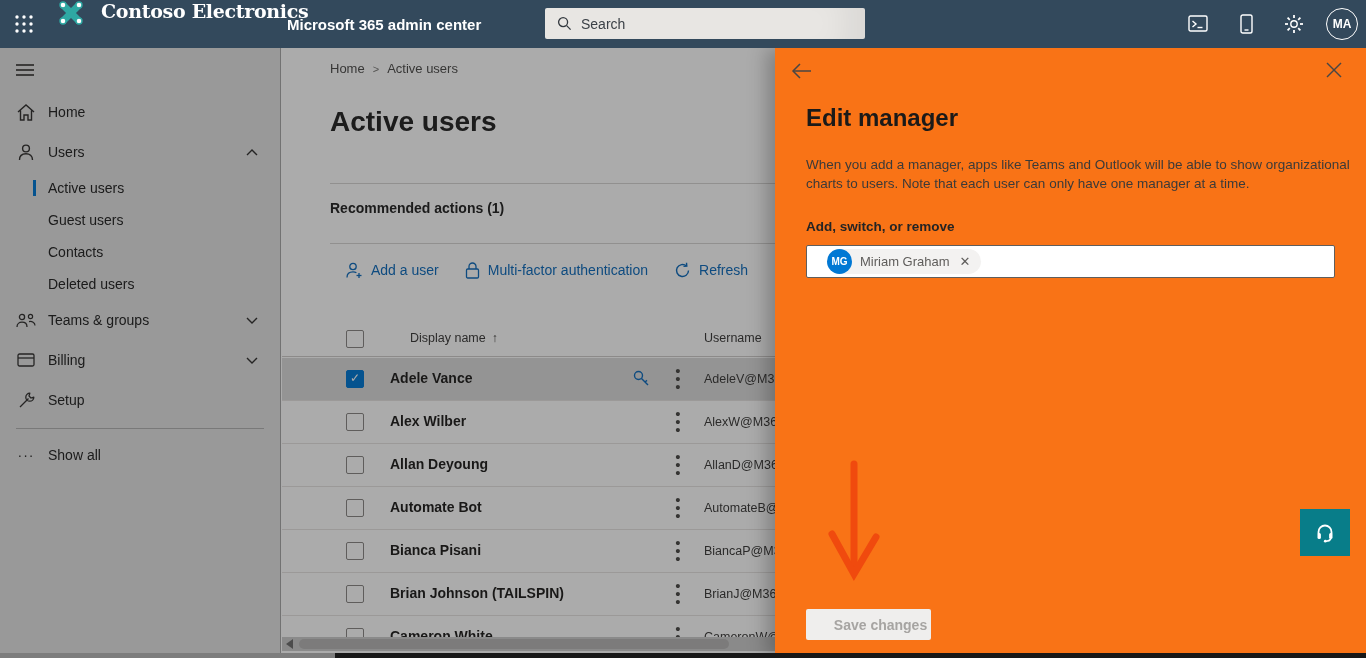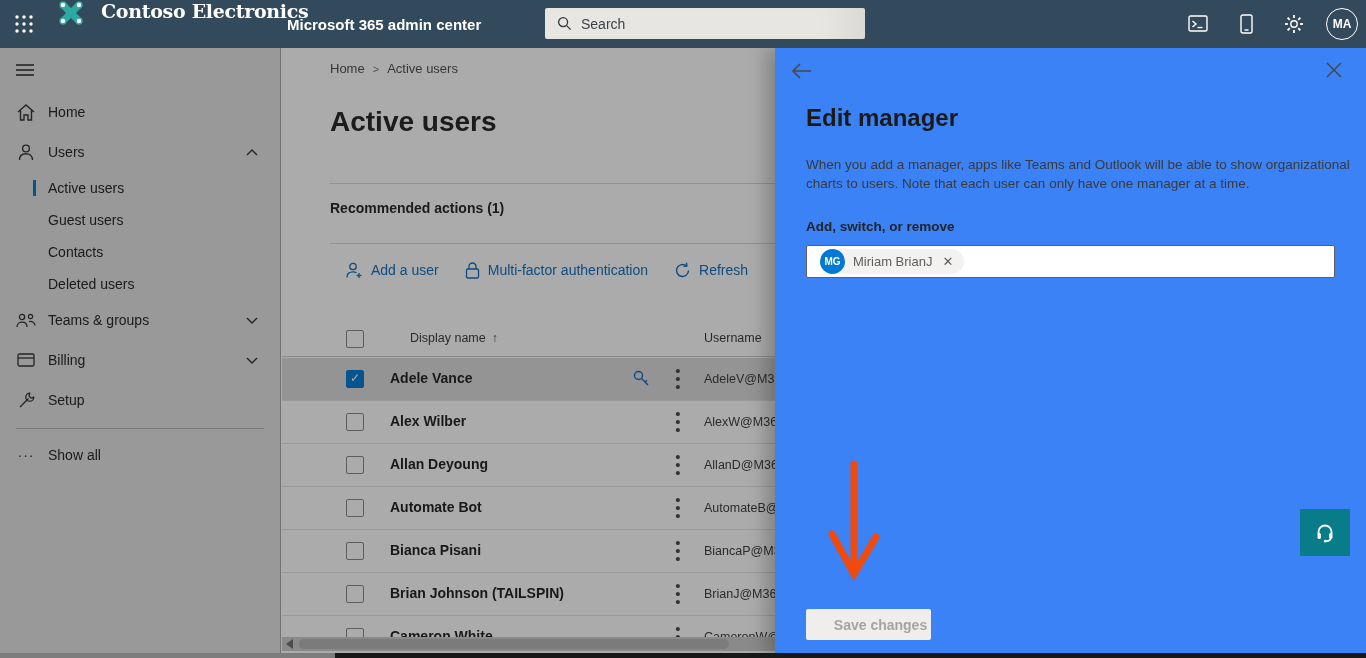--- a/index.html
+++ b/index.html
@@ -63,27 +63,27 @@
   .rowdots span{display:block;height:8px;}
   .keyic{position:absolute;left:350px;top:11px;cursor:pointer;}
   .tscroll{position:absolute;left:0;width:493px;top:589px;height:14px;background:#cdcdcd;display:flex;align-items:center;}
   .tscroll .larr{width:0;height:0;border-top:5px solid transparent;border-bottom:5px solid transparent;border-right:7px solid #6e6e6e;margin-left:4px;}
   .tscroll .thumb{margin-left:6px;height:10px;width:430px;background:#b7b6b5;border-radius:5px;}
 
   
   .dim{position:absolute;left:0;top:48px;width:775px;bottom:0;background:rgba(15,15,15,0.35);z-index:10;}
 
   
-  .panel{position:absolute;left:775px;top:48px;right:0;bottom:0;background:#3b82f6;z-index:20;box-shadow:-8px 0 18px rgba(0,0,0,0.25);}
+  .panel{position:absolute;left:775px;top:48px;right:0;bottom:0;background:#f97316;z-index:20;box-shadow:-8px 0 18px rgba(0,0,0,0.25);}
   .p-back{position:absolute;left:16px;top:14px;width:26px;height:24px;color:#484644;cursor:pointer;}
   .p-close{position:absolute;right:14px;top:14px;width:26px;height:24px;color:#484644;cursor:pointer;}
   .p-title{position:absolute;left:31px;top:56px;font-size:24px;font-weight:bold;color:#1b1a19;}
   .p-desc{position:absolute;left:31px;top:107px;width:545px;font-size:13.5px;line-height:19px;color:#3b3a39;}
   .p-label{position:absolute;left:31px;top:171px;font-size:13.5px;font-weight:600;color:#242424;}
-  .p-input{position:absolute;left:31px;top:197px;width:529px;height:33px;border:1px solid #605e5c;border-radius:2px;background:#fff;display:flex;align-items:center;padding-left:13px;cursor:text;}
+  .p-input{position:absolute;left:31px;top:197px;width:529px;height:33px;border:1px solid #605e5c;border-radius:2px;background:#fff;display:flex;align-items:center;padding-left:20px;cursor:text;}
   .chip{height:25px;background:#f3f2f1;border-radius:13px;display:flex;align-items:center;padding-right:9px;gap:8px;}
   .chip-avatar{width:25px;height:25px;border-radius:50%;background:var(--accent);color:#fff;font-size:10px;font-weight:bold;display:flex;align-items:center;justify-content:center;}
   .chip-name{font-size:13px;color:#5f5d5b;}
   .chip-x{color:#5f5d5b;font-size:13px;cursor:pointer;padding:0 2px;}
   .save-btn{position:absolute;left:31px;top:561px;width:125px;height:31px;background:#efeeed;border:none;border-radius:2px;font-size:14px;font-weight:600;color:#a6a4a2;font-family:inherit;cursor:default;padding-left:24px;}
   .anno-arrow{position:absolute;left:37px;top:408px;pointer-events:none;}
   .help-btn{position:absolute;left:525px;top:461px;width:50px;height:47px;background:var(--teal);border:none;display:flex;align-items:center;justify-content:center;cursor:pointer;}
 
   
   .page-hscroll{position:absolute;left:0;bottom:0;width:1366px;height:5px;background:#7d7d7d;z-index:40;}
@@ -410,21 +410,21 @@
       <line x1="1" y1="1" x2="15" y2="15" stroke="#484644" stroke-width="1.4"></line>
       <line x1="15" y1="1" x2="1" y2="15" stroke="#484644" stroke-width="1.4"></line>
     </svg>
   </div>
   <h2 class="p-title">Edit manager</h2>
   <p class="p-desc">When you add a manager, apps like Teams and Outlook will be able to show organizational charts to users. Note that each user can only have one manager at a time.</p>
   <div class="p-label">Add, switch, or remove</div>
   <div class="p-input">
     <div class="chip">
       <span class="chip-avatar">MG</span>
-      <span class="chip-name">Miriam BrianJ</span>
+      <span class="chip-name">Miriam Graham</span>
       <span class="chip-x">✕</span>
     </div>
   </div>
 
   <svg class="anno-arrow" width="84" height="148" viewBox="0 0 84 148">
     <g stroke="#f04a0e" stroke-width="7" stroke-linecap="round" fill="none">
       <line x1="42" y1="8" x2="42" y2="112"></line>
       <polyline points="20,78 42,118 64,81"></polyline>
     </g>
   </svg>

